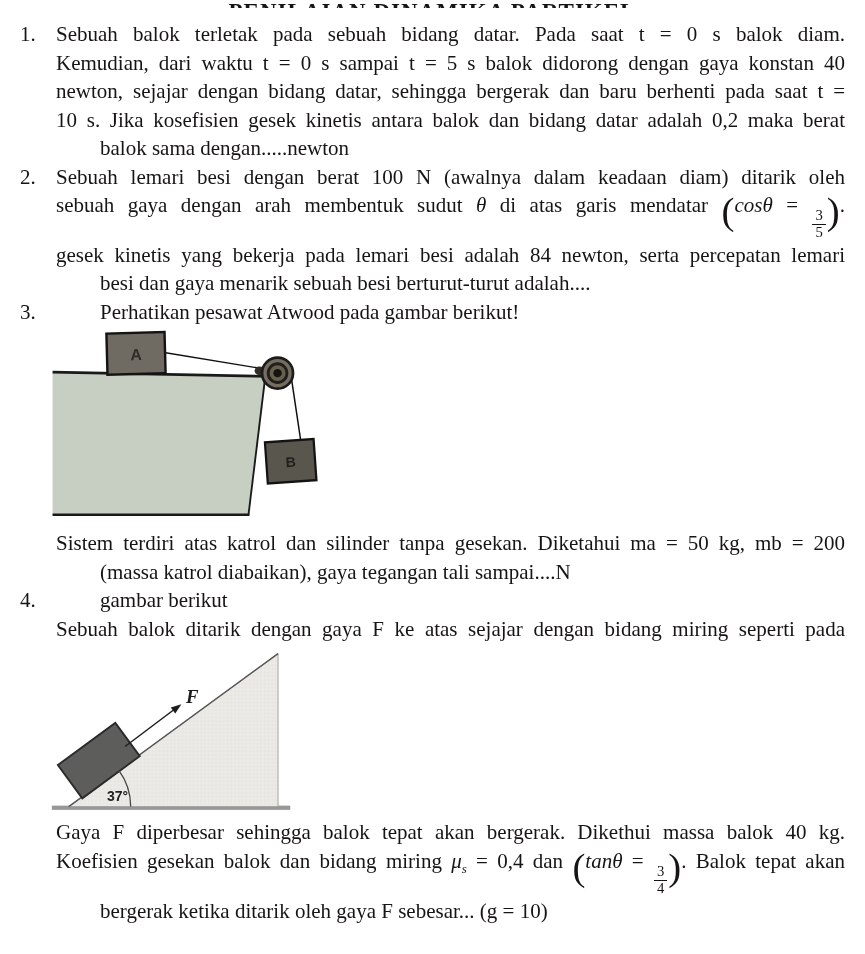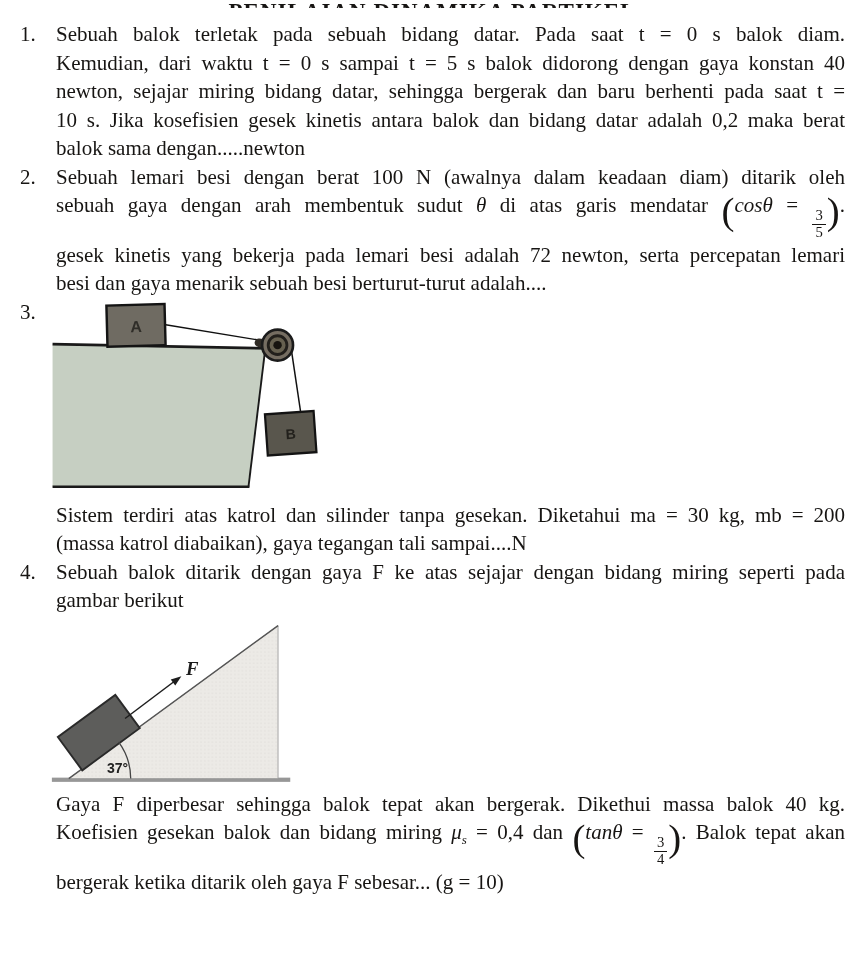--- a/index.html
+++ b/index.html
@@ -13,21 +13,21 @@
     display:inline-block; font-weight:bold; font-size:23px; letter-spacing:1px;
     margin-top:-19px; line-height:26px; white-space:nowrap;
   }
   .items { margin-top:12px; }
   .item { display:flex; }
   .num { width:36px; flex:none; line-height:28.5px; }
   .content { flex:1; min-width:0; }
   .line {
     text-align:justify; text-align-last:justify; line-height:28.5px;
   }
-  .line.last { text-align-last:left; }
+  .line.last { text-align-last:left;margin-left:44px; }
   sub, sup { font-size:0.62em; font-style:italic; line-height:0; }
   i { font-style:italic; }
   .bp { font-size:185%; line-height:0; vertical-align:-0.3em; font-weight:400; }
   .frac {
     display:inline-flex; flex-direction:column; text-align:center;
     vertical-align:-0.55em; font-size:0.70em; line-height:1.08; padding:0 1px;
   }
   .frac .fn { border-bottom:1.4px solid #171513; padding:0 3px; }
   .frac .fd { padding:0 3px; }
   .fig3 { margin:2px 0 2px -10px; display:block; }
@@ -45,45 +45,48 @@
   </div>
 
   <div class="items">
 
     <div class="item">
       <div class="num">1.</div>
       <div class="content">
         <div>
             <div class="line">Sebuah balok terletak pada sebuah bidang datar. Pada saat t = 0 s balok diam.</div>
             <div class="line">Kemudian, dari waktu t = 0 s sampai t = 5 s balok didorong dengan gaya konstan 40</div>
-            <div class="line">newton, sejajar miring bidang datar, sehingga bergerak dan baru berhenti pada saat t =</div>
+            <div class="line">newton, sejajar dengan bidang datar, sehingga bergerak dan baru berhenti pada saat t =</div>
             <div class="line">10 s. Jika kosefisien gesek kinetis antara balok dan bidang datar adalah 0,2 maka berat</div>
             <div class="line last">balok sama dengan.....newton</div>
           </div>
       </div>
     </div>
 
     <div class="item">
       <div class="num">2.</div>
       <div class="content">
         <div>
             <div class="line">Sebuah lemari besi dengan berat 100 N (awalnya dalam keadaan diam) ditarik oleh</div>
             <div class="line">sebuah gaya dengan arah membentuk sudut <i>θ</i> di atas garis mendatar <span class="bp">(</span><i>cosθ</i> = <span class="frac">
                 <span class="fn">3</span>
                 <span class="fd">5</span>
               </span><span class="bp">)</span>.</div>
-            <div class="line">gesek kinetis yang bekerja pada lemari besi adalah 72 newton, serta percepatan lemari</div>
+            <div class="line">gesek kinetis yang bekerja pada lemari besi adalah 84 newton, serta percepatan lemari</div>
             <div class="line last">besi dan gaya menarik sebuah besi berturut-turut adalah....</div>
           </div>
       </div>
     </div>
 
     <div class="item">
       <div class="num">3.</div>
       <div class="content">
+        <div>
+            <div class="line last">Perhatikan pesawat Atwood pada gambar berikut!</div>
+          </div>
 
         <svg class="fig3" viewBox="0 0 320 212" width="300" height="199">
 
           <polygon points="7,47 234,51 216,199 7,199" fill="#c6cfc2"></polygon>
           <line x1="7" y1="47" x2="240" y2="51.5" stroke="#1a1a1a" stroke-width="3"></line>
           <line x1="234" y1="51" x2="216" y2="199" stroke="#1a1a1a" stroke-width="2"></line>
           <line x1="7" y1="199" x2="217" y2="199" stroke="#1a1a1a" stroke-width="2.6"></line>
 
           <line x1="126" y1="26" x2="242" y2="45" stroke="#101010" stroke-width="1.4"></line>
 
@@ -101,32 +104,32 @@
             <circle cx="247" cy="48" r="4.5" fill="#17140f"></circle>
           </g>
 
           <g transform="translate(261,142) rotate(-4)">
             <rect x="-26" y="-22" width="52" height="44" fill="#59564d" stroke="#131313" stroke-width="2.4"></rect>
             <text class="figlabel" x="0" y="6" font-size="15" fill="#22201c" text-anchor="middle">B</text>
           </g>
         </svg>
 
         <div>
-            <div class="line">Sistem terdiri atas katrol dan silinder tanpa gesekan. Diketahui ma = 30 kg, mb = 200</div>
+            <div class="line">Sistem terdiri atas katrol dan silinder tanpa gesekan. Diketahui ma = 50 kg, mb = 200</div>
             <div class="line last">(massa katrol diabaikan), gaya tegangan tali sampai....N</div>
           </div>
       </div>
     </div>
 
     <div class="item">
       <div class="num">4.</div>
       <div class="content">
         <div>
+            <div class="line last">gambar berikut</div>
             <div class="line">Sebuah balok ditarik dengan gaya F ke atas sejajar dengan bidang miring seperti pada</div>
-            <div class="line last">gambar berikut</div>
           </div>
 
         <svg class="fig4" viewBox="0 0 260 184" width="244" height="173">
           <defs>
             <pattern id="dots" width="4" height="4" patternUnits="userSpaceOnUse">
               <circle cx="1" cy="1" r="0.6" fill="#d4d2ce"></circle>
             </pattern>
           </defs>
 
           <rect x="2" y="171" width="254" height="4.5" fill="#979797"></rect>

